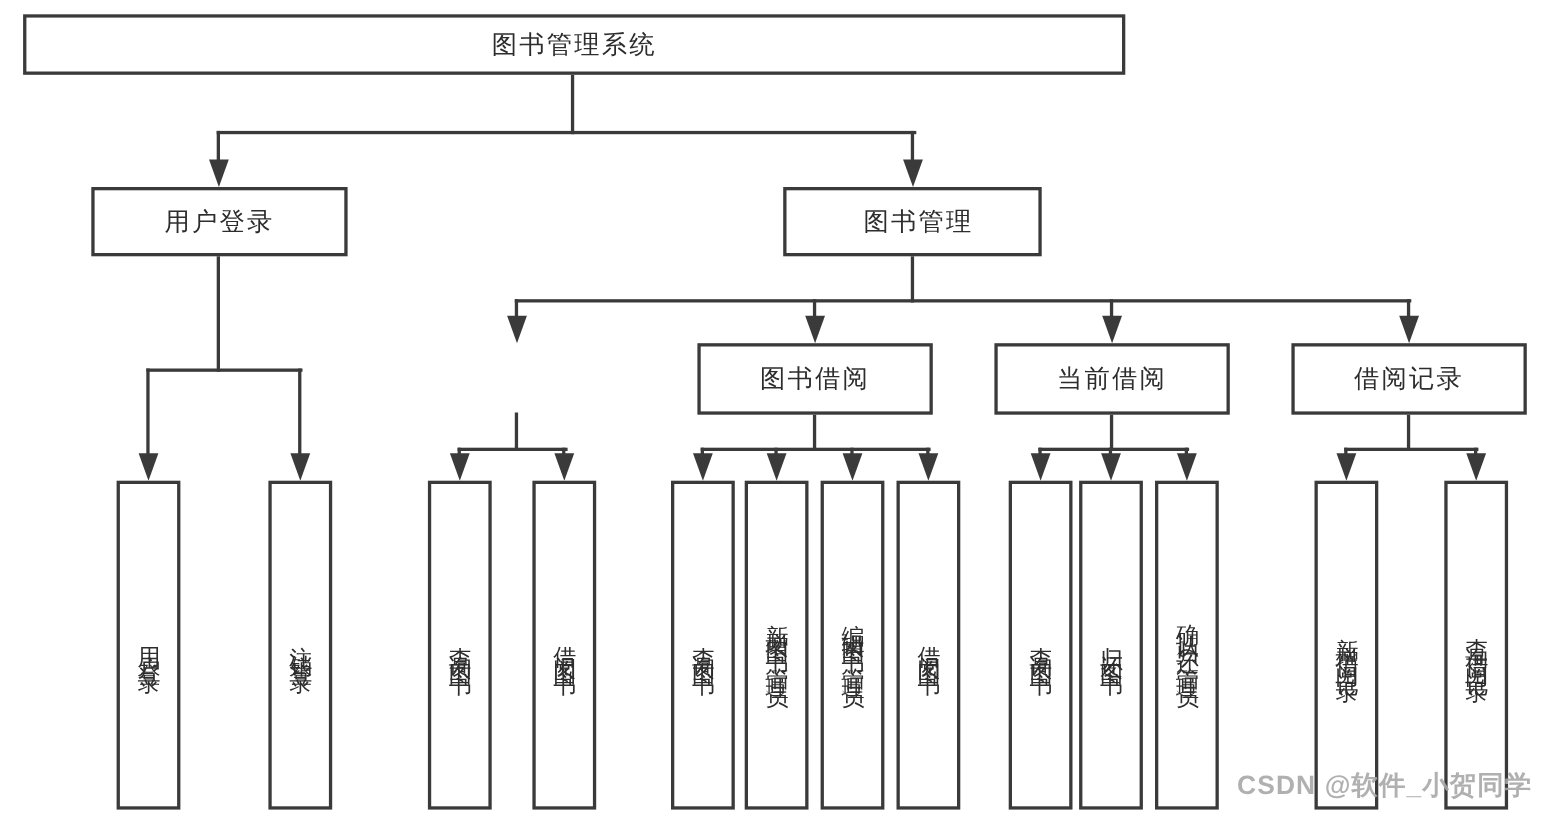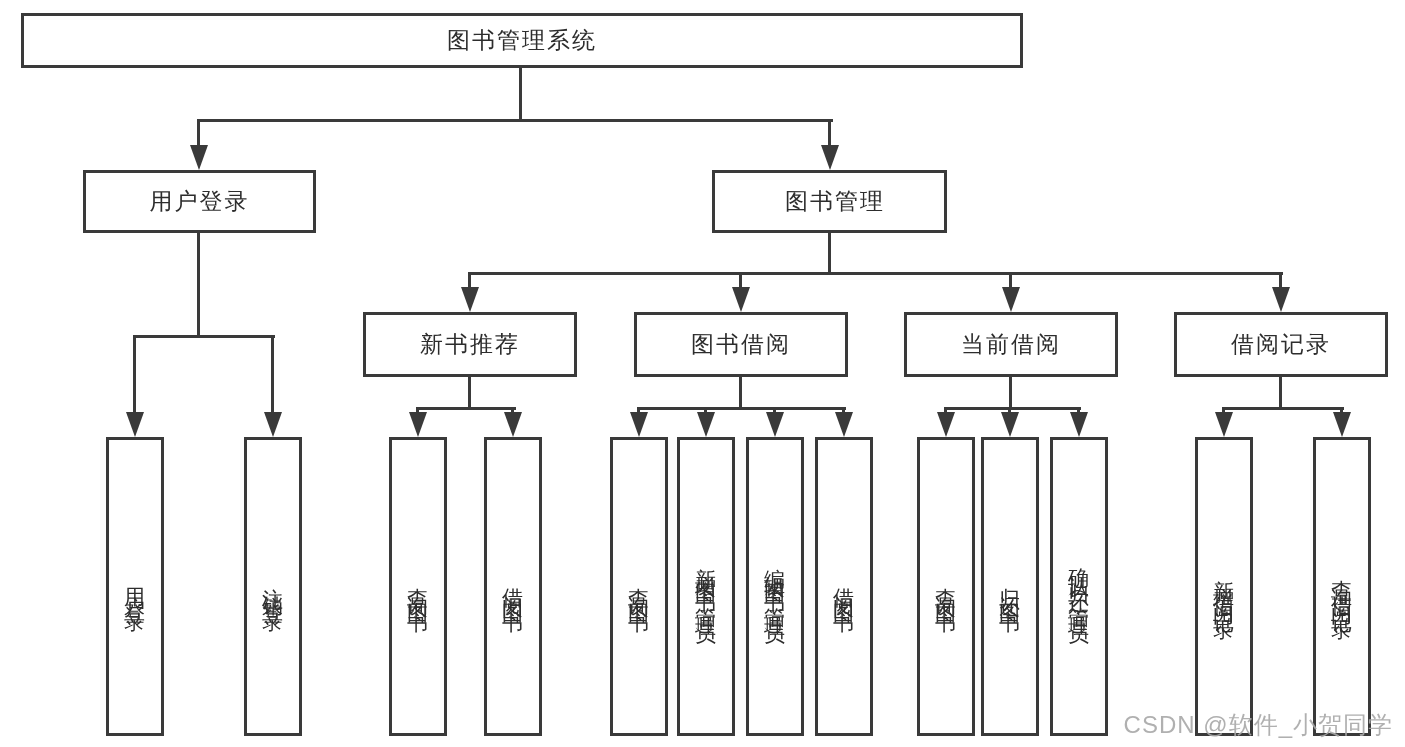--- a/index.html
+++ b/index.html
@@ -39,25 +39,26 @@
   .line{position:absolute;background:var(--line);}
   .arrow{
     position:absolute;width:0;height:0;
     border-left:9px solid transparent;
     border-right:9px solid transparent;
     border-top:25px solid var(--line);
   }
   .watermark{
     position:absolute;
     right:12px;
-    bottom:6px;
+    bottom:17px;
     font-size:24px;
     letter-spacing:1px;
     color:var(--watermark);
     opacity:.9;
+    font-weight:bold;
   }
 </style>
 </head>
 <body>
 
 <div class="canvas">
 
   <div class="line" style="left:519px;top:66px;width:3px;height:56px;"></div>
   <div class="line" style="left:197px;top:119px;width:636px;height:3px;"></div>
   <div class="line" style="left:197px;top:119px;width:3px;height:32px;"></div>
@@ -119,23 +120,20 @@
     <span>图书管理系统</span>
   </div>
 
   <div class="box hbox" style="left:83px;top:170px;width:233px;height:63px;">
     <span>用户登录</span>
   </div>
   <div class="box hbox" style="left:712px;top:170px;width:235px;height:63px;padding-left:11px;">
     <span>图书管理</span>
   </div>
 
-  <div class="box hbox" style="left:363px;top:312px;width:214px;height:65px;">
-    <span>新书推荐</span>
-  </div>
   <div class="box hbox" style="left:634px;top:312px;width:214px;height:65px;">
     <span>图书借阅</span>
   </div>
   <div class="box hbox" style="left:904px;top:312px;width:214px;height:65px;">
     <span>当前借阅</span>
   </div>
   <div class="box hbox" style="left:1174px;top:312px;width:214px;height:65px;">
     <span>借阅记录</span>
   </div>
 

